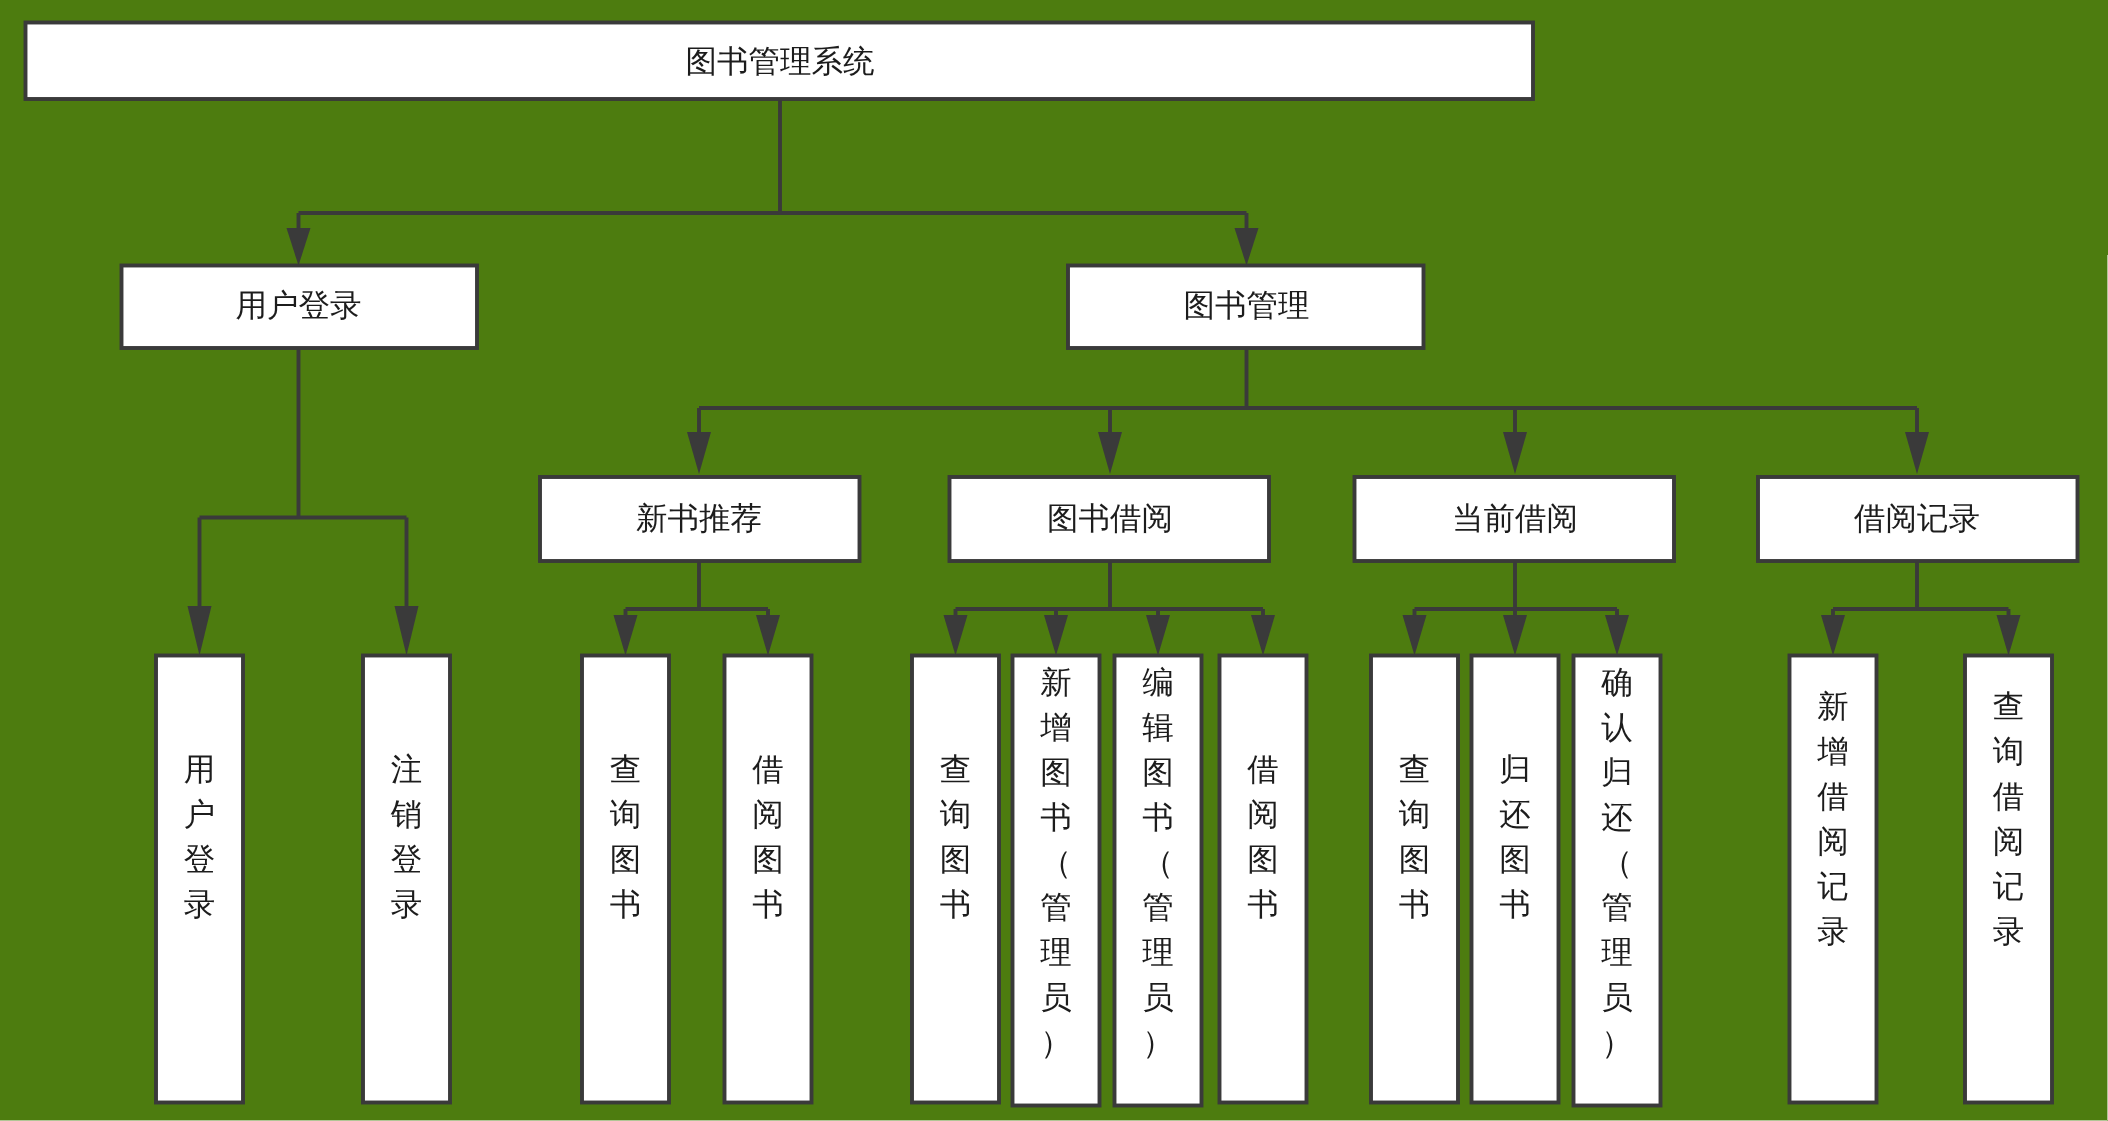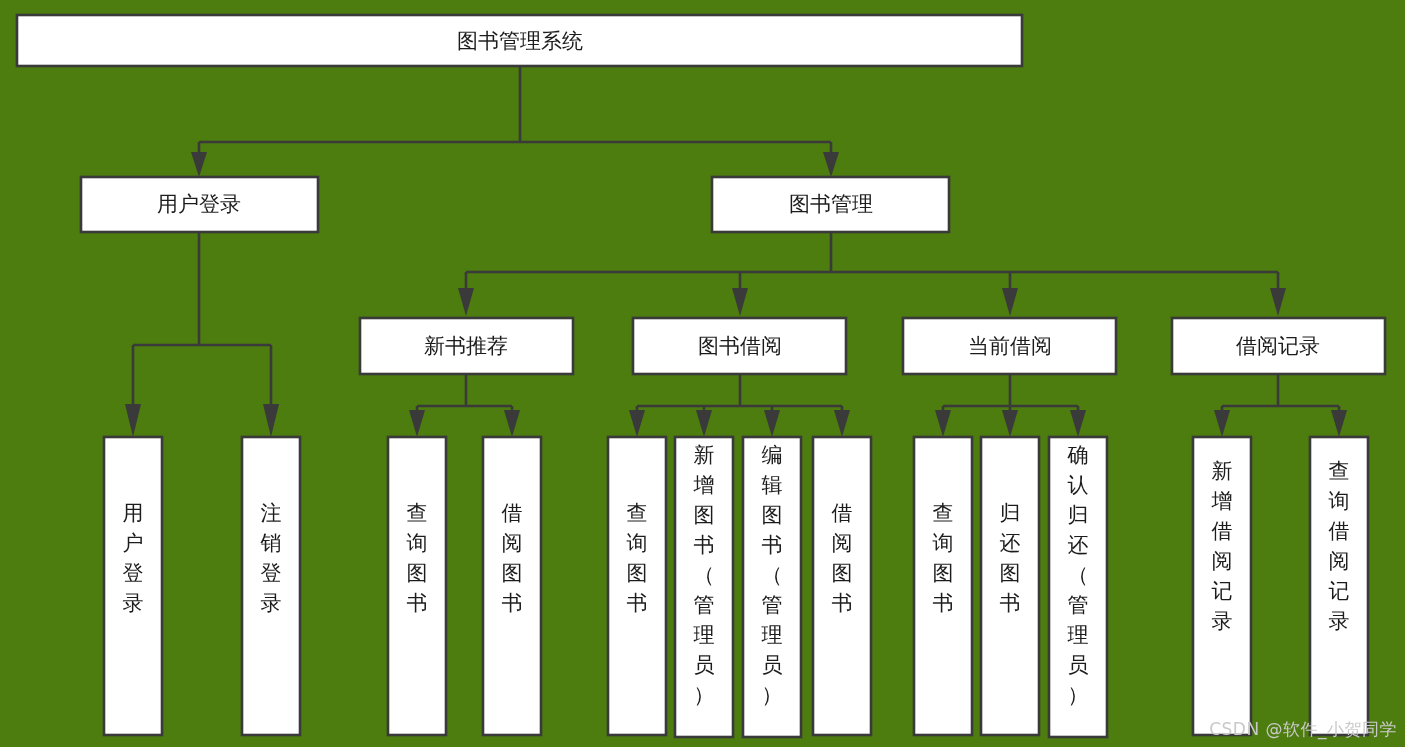--- a/index.html
+++ b/index.html
@@ -232,14 +232,13 @@
       <text class="node-label-vertical vtext" x="1222" y="478"><tspan x="1222" y="478">新</tspan><tspan x="1222" y="508">增</tspan><tspan x="1222" y="538">借</tspan><tspan x="1222" y="568">阅</tspan><tspan x="1222" y="598">记</tspan><tspan x="1222" y="628">录</tspan></text>
     </g>
 
     <g>
       <rect class="node-box" x="1310" y="437" width="58" height="298"></rect>
       <text class="node-label-vertical vtext" x="1339" y="478"><tspan x="1339" y="478">查</tspan><tspan x="1339" y="508">询</tspan><tspan x="1339" y="538">借</tspan><tspan x="1339" y="568">阅</tspan><tspan x="1339" y="598">记</tspan><tspan x="1339" y="628">录</tspan></text>
     </g>
 
   </svg>
 
-  <div class="watermark">CSDN @软件_小贺同学</div>
 </div>
 
 </body></html>

